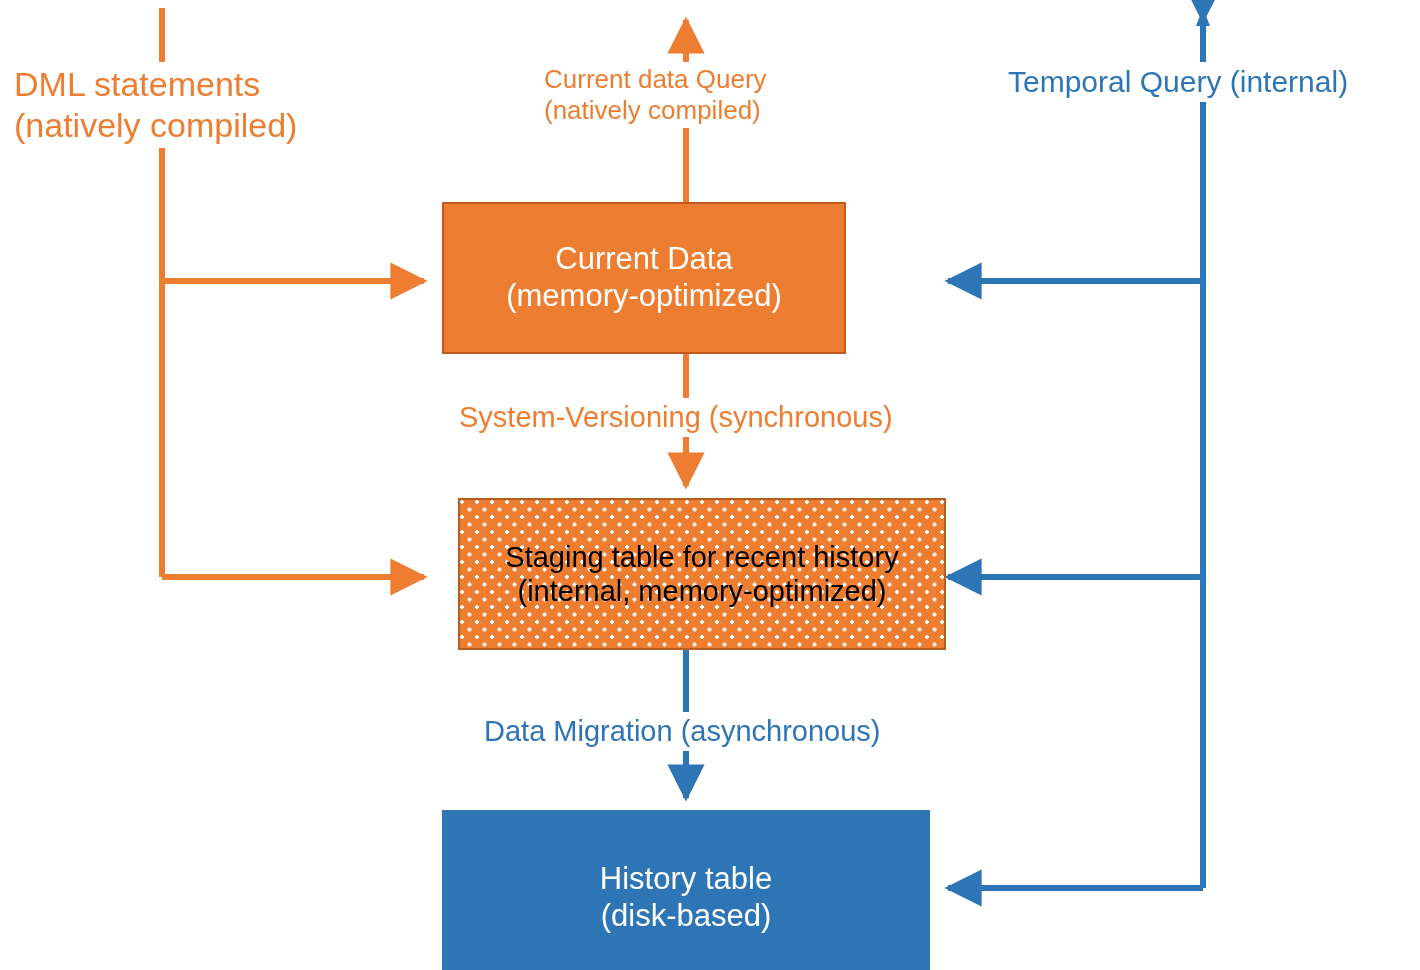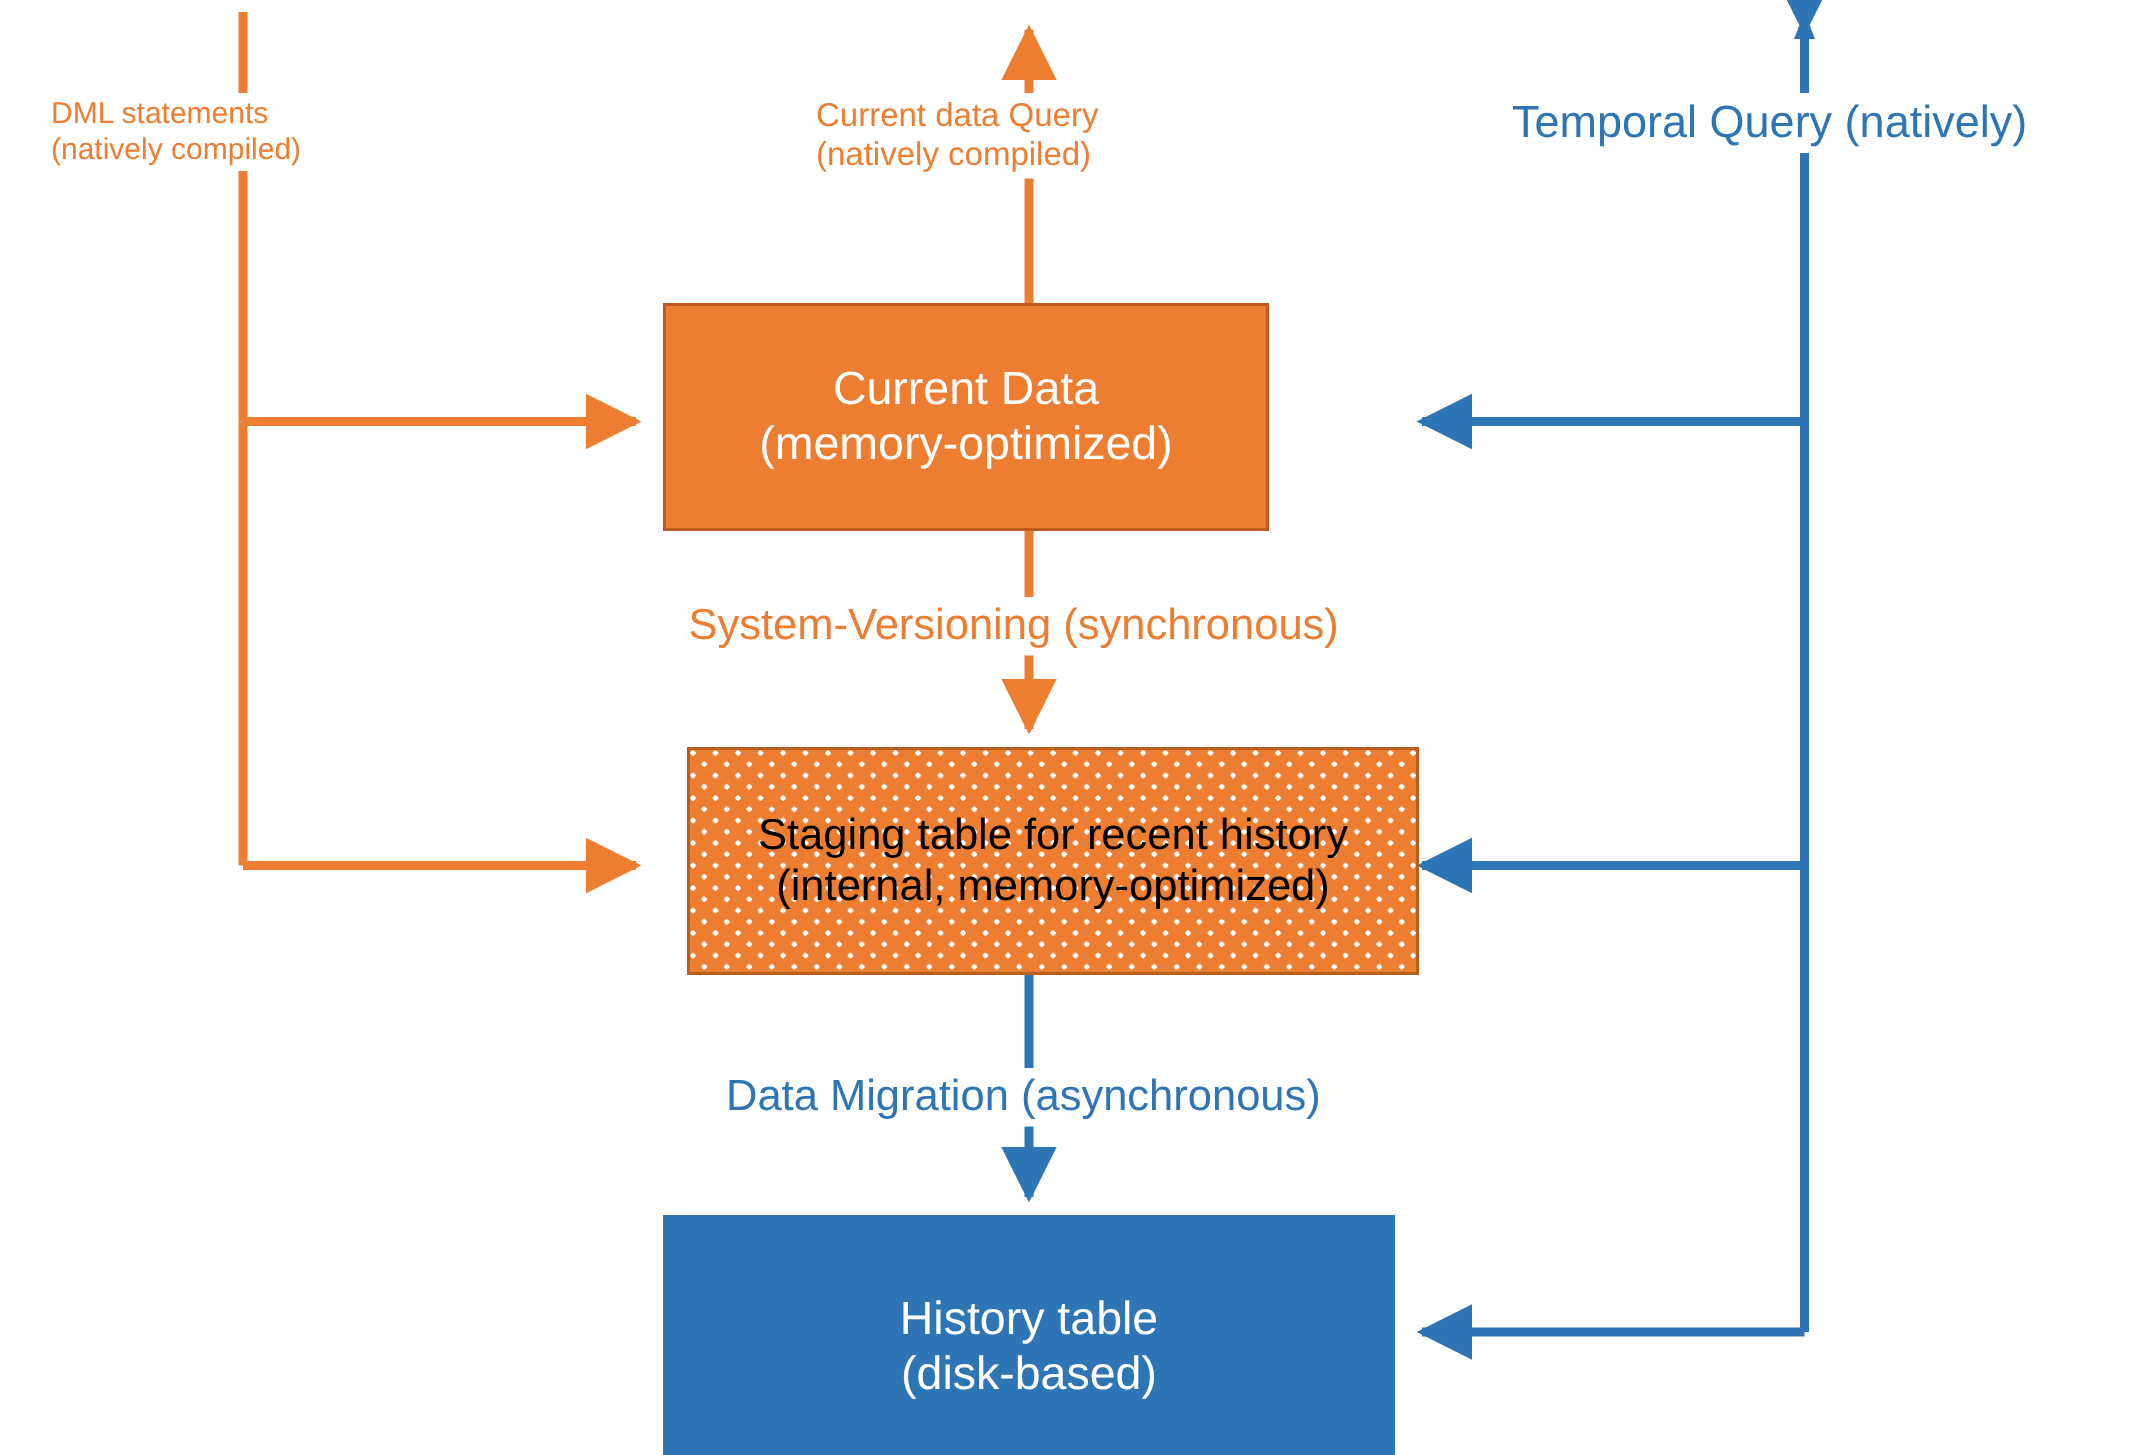--- a/index.html
+++ b/index.html
@@ -83,29 +83,29 @@
   .label {
     position: absolute;
     line-height: 1.20;
     white-space: pre-line;
     background: #ffffff;
   }
   .label.orange { color: #ED7D31; }
   .label.blue   { color: #2E75B6; }
 
   #label-dml {
-    left: 32px;
+    left: 12px;
     top: 62px;
-    font-size: 20px;
+    font-size: 34px;
     padding: 2px 6px 2px 2px;
   }
   #label-current-query {
     left: 538px;
     top: 62px;
-    font-size: 22px;
+    font-size: 26px;
     padding: 2px 6px;
   }
   #label-temporal-query {
     left: 1000px;
     top: 62px;
     font-size: 30px;
     padding: 2px 8px;
   }
   #label-system-versioning {
     left: 453px;
@@ -186,19 +186,19 @@
     <span class="node-text">History table
 (disk-based)</span>
   </div>
 
   <div class="label orange" id="label-dml">DML statements
 (natively compiled)</div>
 
   <div class="label orange" id="label-current-query">Current data Query
 (natively compiled)</div>
 
-  <div class="label blue" id="label-temporal-query">Temporal Query (natively)</div>
+  <div class="label blue" id="label-temporal-query">Temporal Query (internal)</div>
 
   <div class="label blue" id="label-data-migration">Data  Migration (asynchronous)</div>
 
   <div class="label orange" id="label-system-versioning">System-Versioning (synchronous)</div>
 
 </div>
 
 </body></html>

